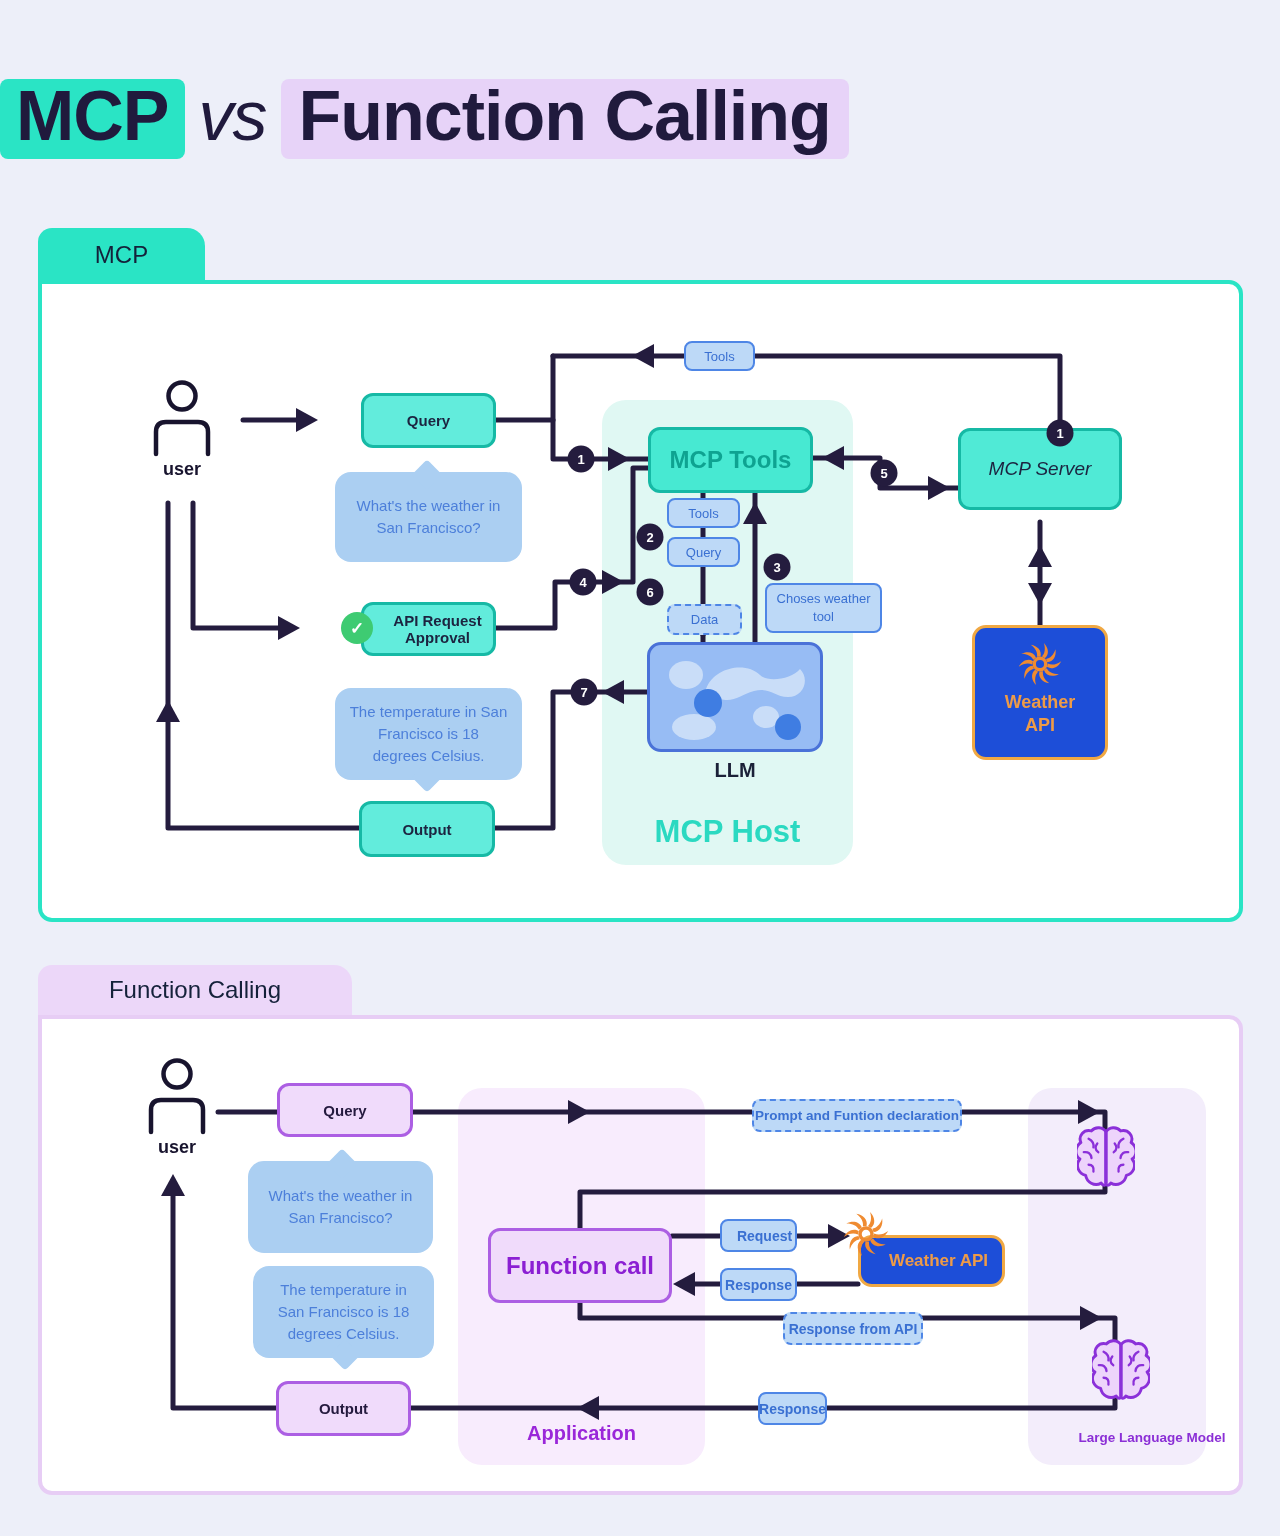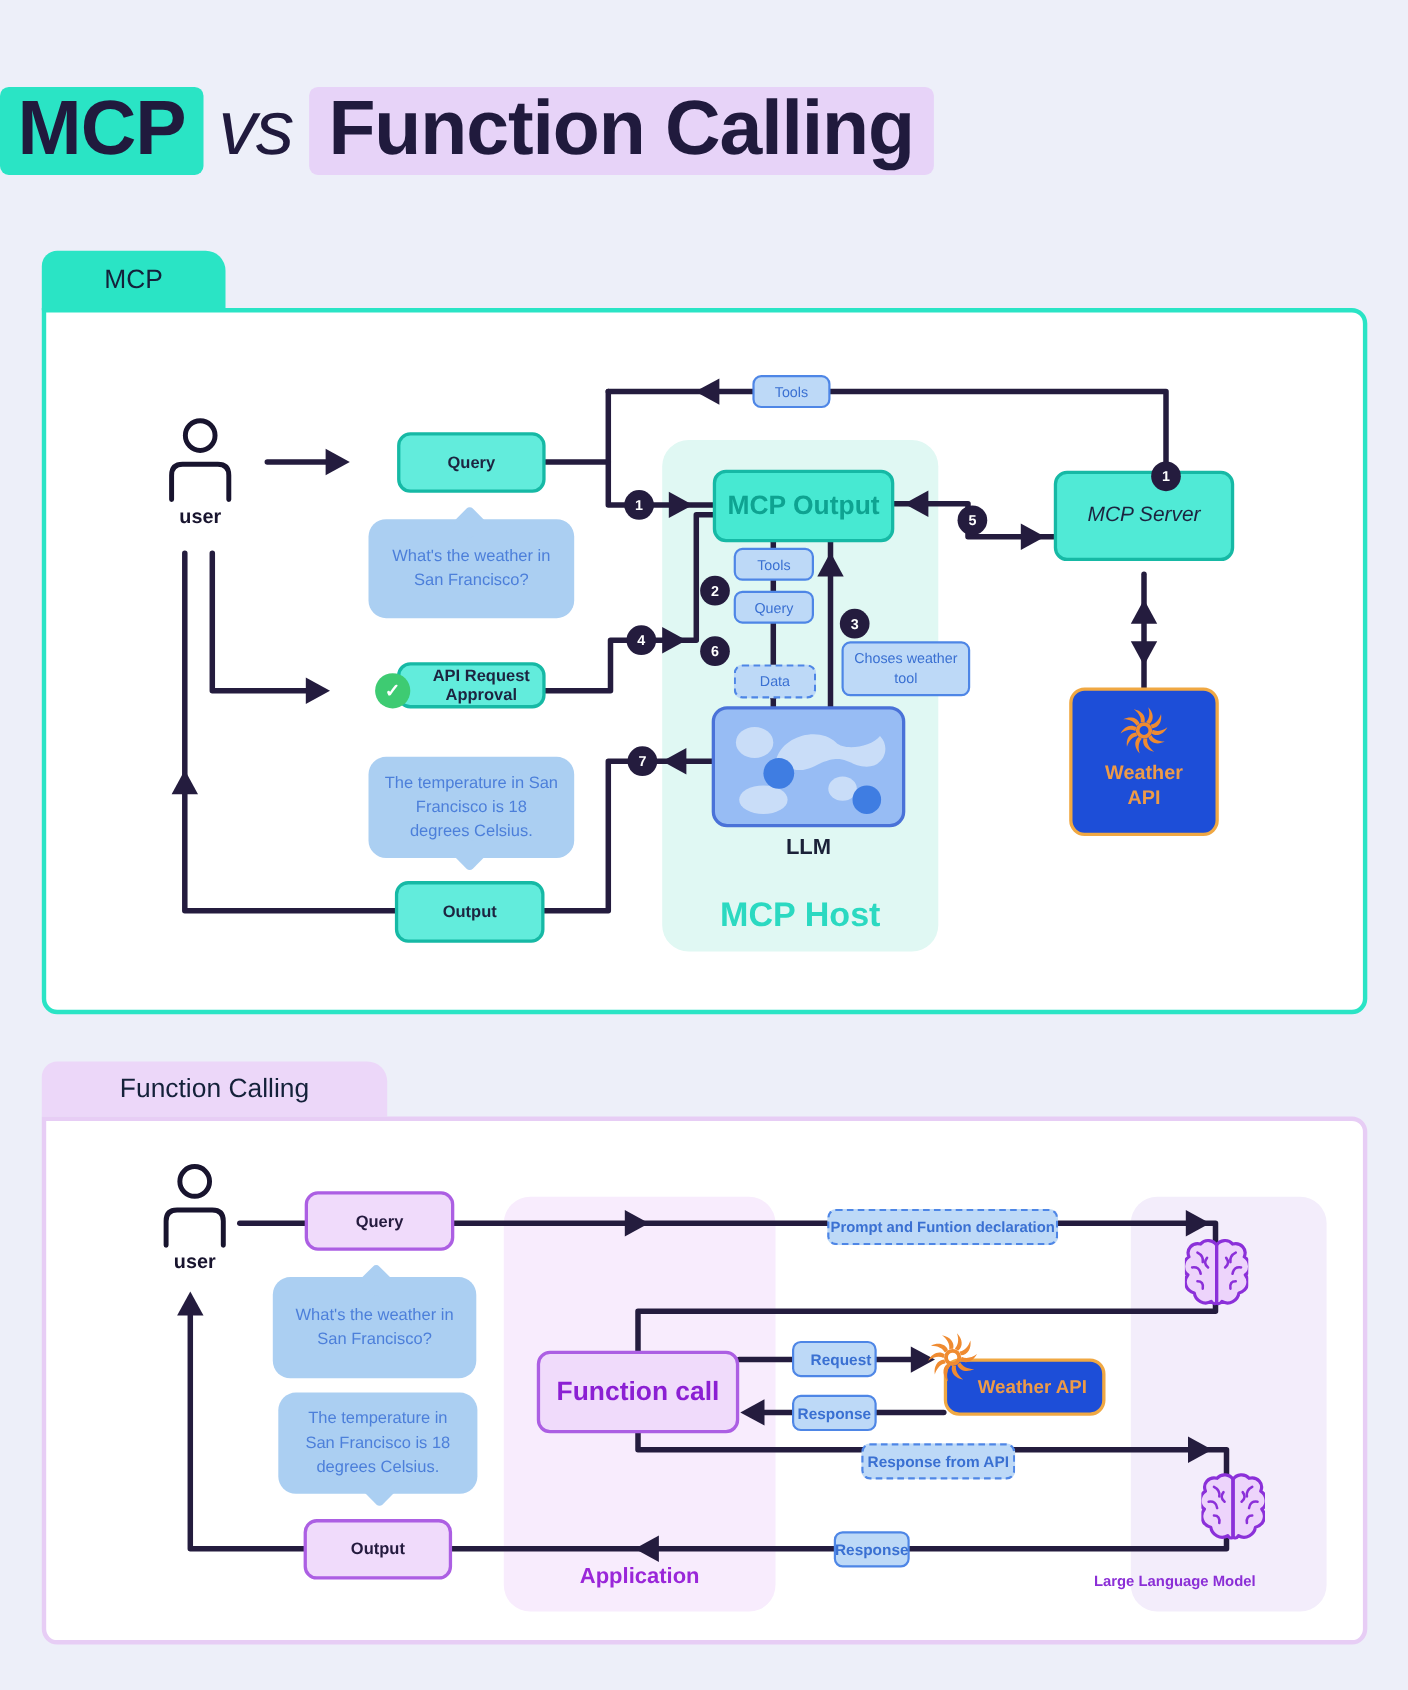--- a/index.html
+++ b/index.html
@@ -164,42 +164,42 @@
 
 <div class="abs flexc teal-box" style="left:361px;top:393px;width:135px;height:55px;">
     <span>Query</span>
   </div>
 
 <div class="abs flexc bubble" style="left:335px;top:472px;width:187px;height:90px;">
   <div class="tail" style="left:81px;top:-8px;"></div>
   <span style="position:relative;z-index:1;">What's the weather in San Francisco?</span>
 </div>
 
-<div class="abs flexc teal-box" style="left:361px;top:602px;width:135px;height:42px;padding-left:18px;">
+<div class="abs flexc teal-box" style="left:361px;top:602px;width:135px;height:54px;padding-left:18px;">
     <span style="width:105px;">API Request Approval</span>
   </div>
 <div class="check" style="left:341px;top:612px;">
     <span>✓</span>
   </div>
 
 <div class="abs flexc bubble" style="left:335px;top:688px;width:187px;height:92px;">
   <div class="tail" style="left:81px;bottom:-8px;"></div>
   <span style="position:relative;z-index:1;">The temperature in San Francisco is 18 degrees Celsius.</span>
 </div>
 
 <div class="abs flexc teal-box" style="left:359px;top:801px;width:136px;height:56px;">
     <span>Output</span>
   </div>
 
 <div class="abs flexc blue-sm" style="left:684px;top:341px;width:71px;height:30px;">
     <span>Tools</span>
   </div>
 
 <div class="abs flexc teal-box client-box" style="left:648px;top:427px;width:165px;height:66px;">
-    <span>MCP Output</span>
+    <span>MCP Tools</span>
   </div>
 
 <div class="abs flexc blue-sm" style="left:667px;top:498px;width:73px;height:30px;">
     <span>Tools</span>
   </div>
 <div class="abs flexc blue-sm" style="left:667px;top:537px;width:73px;height:30px;">
     <span>Query</span>
   </div>
 <div class="abs flexc blue-sm dashed" style="left:667px;top:576px;width:75px;height:31px;margin-top:28px;">
     <span>Data</span>
@@ -311,13 +311,13 @@
   </div>
 
 <svg class="abs icon" style="left:1077px;top:1126px;width:58px;height:64px;">
     <use href="#brain"></use>
   </svg>
 <svg class="abs icon" style="left:1092px;top:1338px;width:58px;height:66px;">
     <use href="#brain"></use>
   </svg>
 
 <div class="abs flexc app-label" style="left:458px;top:1420px;width:247px;height:26px;">Application</div>
-<div class="abs flexc lglm-label" style="left:996px;top:1427px;width:144px;height:20px;">Large Language Model</div>
+<div class="abs flexc lglm-label" style="left:1080px;top:1427px;width:144px;height:20px;">Large Language Model</div>
 
 </body></html>

